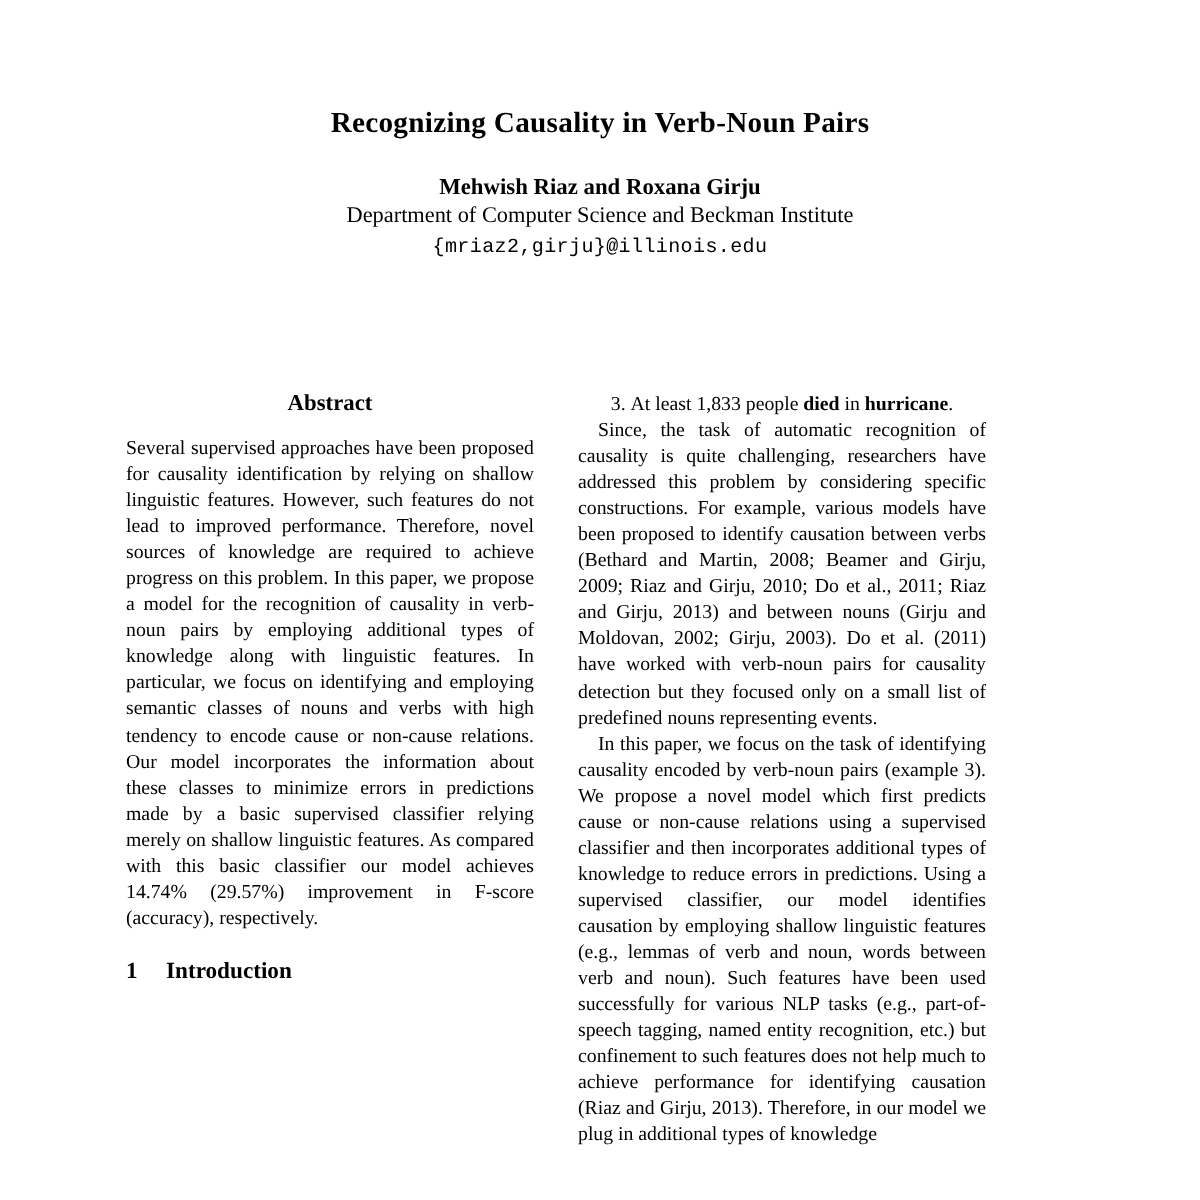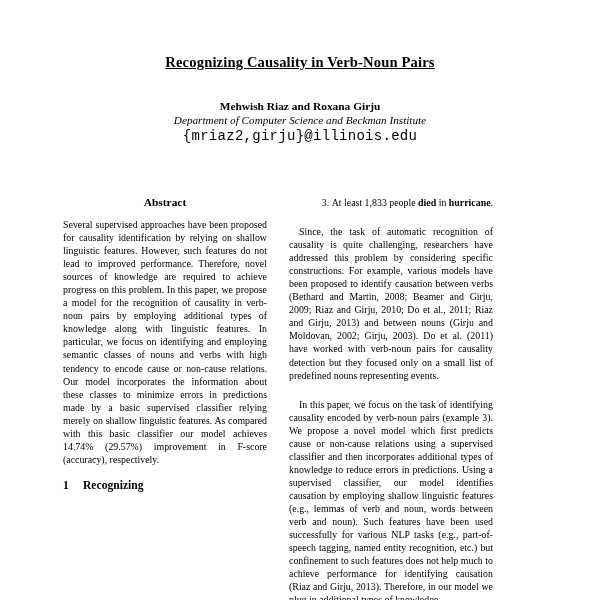--- a/index.html
+++ b/index.html
@@ -33,36 +33,34 @@
   }
   .paper-title {
     font-size: 14.6px;
     font-weight: bold;
     line-height: 17.5px;
     letter-spacing: 0.01em;
     margin: 0;
   }
   .paper-title .tl {
     display: block;
-    text-decoration: underline;
   }
   .authors {
     font-size: 11.4px;
     font-weight: bold;
-    margin-top: 27px;
+    margin-top: 15px;
     line-height: 14px;
   }
   .affil-line {
     font-size: 11.2px;
     line-height: 14.2px;
-    font-style: italic;
   }
   .email {
     font-family: "Liberation Mono", "DejaVu Sans Mono", monospace;
-    font-size: 14px;
+    font-size: 10px;
     line-height: 15px;
     margin-top: 2px;
     letter-spacing: 0.02em;
   }
 
   
   .columns {
     position: absolute;
     top: 196px;
     left: 0;
@@ -89,41 +87,41 @@
     font-size: 9.9px;
     line-height: 13.05px;
     text-align: justify;
     text-justify: inter-word;
     hyphens: none;
   }
   p.indent {
     text-indent: 10px;
   }
   p.body-text + p.body-text {
-    margin-top: 16px;
+    margin-top: 0;
   }
 
   .section-heading {
     font-size: 11.6px;
     font-weight: bold;
     margin: 13px 0 6px 0;
     line-height: 14px;
     display: flex;
     align-items: baseline;
   }
   .section-heading .secnum {
     display: inline-block;
     width: 20px;
     flex: 0 0 20px;
   }
   .example-line {
-    margin: 0 0 16px 0;
+    margin: 0 0 0 0;
     font-size: 9.9px;
     line-height: 13.05px;
-    text-align: right;
+    text-align: center;
   }
   b, .b { font-weight: bold; }
 </style>
 </head>
 <body>
 
 <div class="page">
 
   <div class="masthead">
     <h1 class="paper-title">
@@ -135,21 +133,21 @@
   </div>
 
   <div class="columns">
 
     <div class="col col-left">
       <div class="abstract-heading">Abstract</div>
       <p class="body-text">Several supervised approaches have been proposed for causality identification by relying on shallow linguistic features. However, such features do not lead to improved performance. Therefore, novel sources of knowledge are required to achieve progress on this problem. In this paper, we propose a model for the recognition of causality in verb-noun pairs by employing additional types of knowledge along with linguistic features. In particular, we focus on identifying and employing semantic classes of nouns and verbs with high tendency to encode cause or non-cause relations. Our model incorporates the information about these classes to minimize errors in predictions made by a basic supervised classifier relying merely on shallow linguistic features. As compared with this basic classifier our model achieves 14.74% (29.57%) improvement in F-score (accuracy), respectively.</p>
 
       <div class="section-heading">
         <span class="secnum">1</span>
-        <span>Recognizing</span>
+        <span>Introduction</span>
       </div>
 
     </div>
 
     <div class="col col-right">
       <p class="example-line"><span>3.</span>&nbsp;<span>At least 1,833 people </span><b>died</b><span> in </span><b>hurricane</b><span>.</span></p>
 
       <p class="body-text indent">Since, the task of automatic recognition of causality is quite challenging, researchers have addressed this problem by considering specific constructions. For example, various models have been proposed to identify causation between verbs (Bethard and Martin, 2008; Beamer and Girju, 2009; Riaz and Girju, 2010; Do et al., 2011; Riaz and Girju, 2013) and between nouns (Girju and Moldovan, 2002; Girju, 2003). Do et al. (2011) have worked with verb-noun pairs for causality detection but they focused only on a small list of predefined nouns representing events.</p>
       <p class="body-text indent">In this paper, we focus on the task of identifying causality encoded by verb-noun pairs (example 3). We propose a novel model which first predicts cause or non-cause relations using a supervised classifier and then incorporates additional types of knowledge to reduce errors in predictions. Using a supervised classifier, our model identifies causation by employing shallow linguistic features (e.g., lemmas of verb and noun, words between verb and noun). Such features have been used successfully for various NLP tasks (e.g., part-of-speech tagging, named entity recognition, etc.) but confinement to such features does not help much to achieve performance for identifying causation (Riaz and Girju, 2013). Therefore, in our model we plug in additional types of knowledge</p>
     </div>

